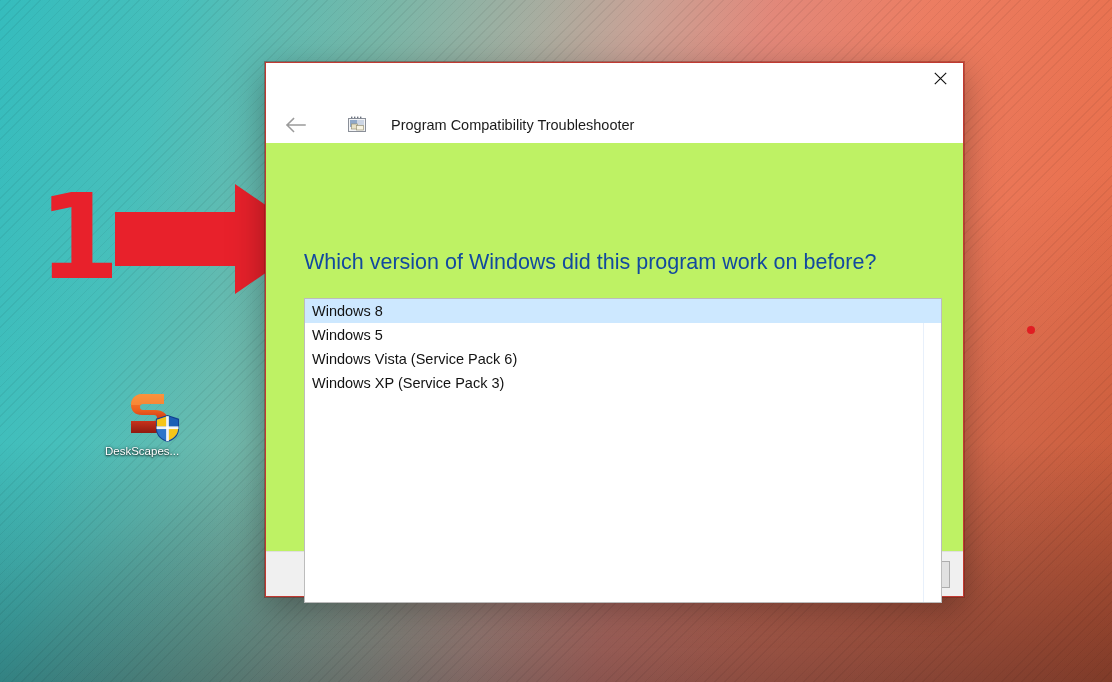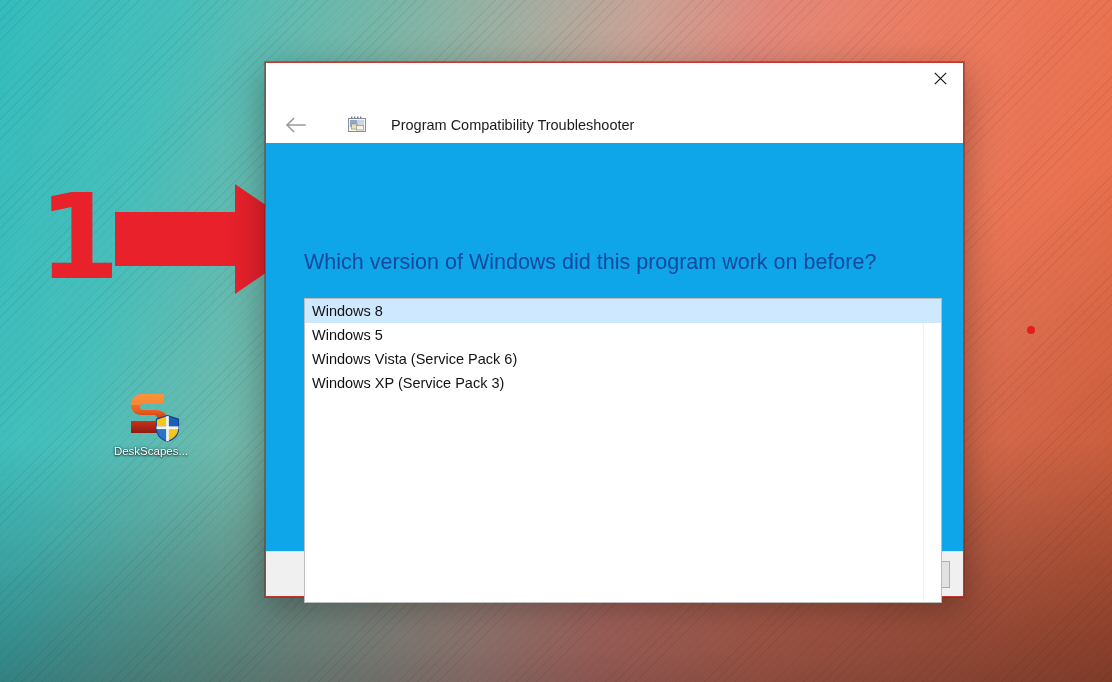--- a/index.html
+++ b/index.html
@@ -52,21 +52,21 @@
     background: linear-gradient(to bottom, rgba(0,0,0,0) 0%, rgba(10,10,20,0.30) 100%);
     pointer-events: none;
   }
 
   
   #desktop-icon {
     position: absolute;
     left: 105px;
     top: 386px;
     width: 92px;
-    text-align: center;
+    text-align: left;
     cursor: default;
   }
   #icon-art {
     position: relative;
     width: 56px;
     height: 56px;
     margin: 0 auto 3px auto;
   }
   .ds-logo {
     position: absolute;
@@ -202,21 +202,21 @@
     font-size: 14.5px;
     color: #1b1b1b;
     line-height: 18px;
     white-space: nowrap;
   }
 
   
   #dialog-body {
     flex: 1 1 auto;
     position: relative;
-    background: #0ea5e9;
+    background: #bef264;
   }
 
   #dialog-heading {
     position: absolute;
     left: 38px;
     top: 105px;
     font-size: 21.5px;
     color: #12499f;
     line-height: 28px;
     white-space: nowrap;

